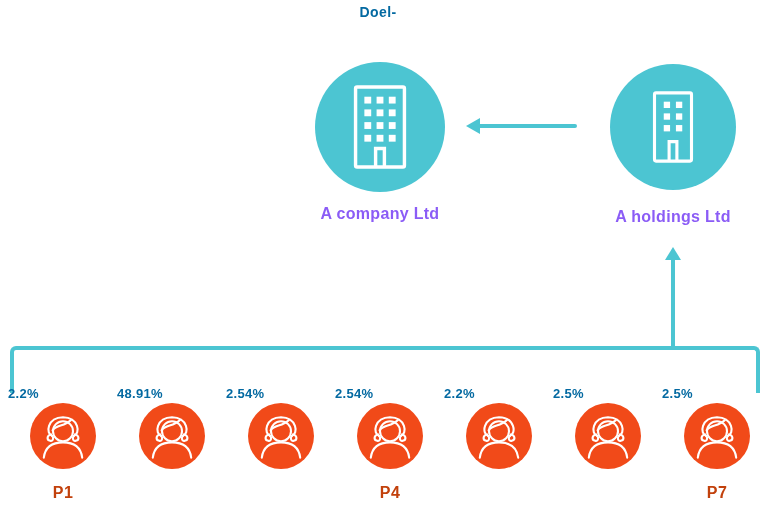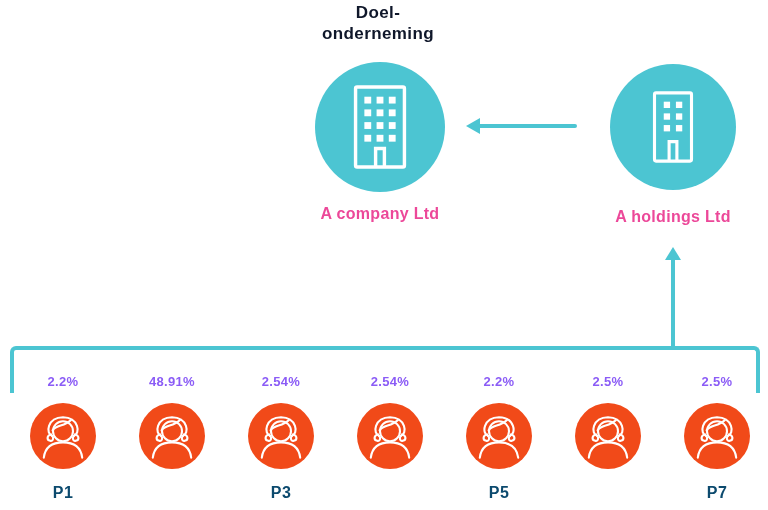--- a/index.html
+++ b/index.html
@@ -6,33 +6,33 @@
   #canvas{
     position:relative;
     width:768px;height:510px;
     background:#ffffff;
     font-family:"Liberation Sans", sans-serif;
     overflow:hidden;
   }
   
   .diagram-title{
     position:absolute;top:2px;left:278px;width:200px;
-    text-align:center;color:#0f172a;
-    font-weight:bold;font-size:17px;line-height:21px;letter-spacing:.4px;
+    text-align:center;color:#0369a1;
+    font-weight:bold;font-size:14px;line-height:21px;letter-spacing:.4px;
   }
   
   .co-circle{
     position:absolute;border-radius:50%;background:#4cc5d2;
     display:flex;align-items:center;justify-content:center;
   }
   #company-circle{left:315px;top:62px;width:130px;height:130px;}
   #holding-circle{left:610px;top:64px;width:126px;height:126px;}
   .co-label{
     position:absolute;width:200px;text-align:center;
-    color:#ec4899;font-weight:bold;font-size:16px;letter-spacing:.3px;
+    color:#8b5cf6;font-weight:bold;font-size:16px;letter-spacing:.3px;
   }
   #company-label{left:280px;top:205px;}
   #holding-label{left:573px;top:208px;}
   
   .line{position:absolute;background:#4cc5d2;}
   #h-arrow-shaft{left:478px;top:124px;width:99px;height:4px;border-radius:2px;}
   #h-arrow-head{
     position:absolute;left:466px;top:118px;width:0;height:0;
     border-top:8px solid transparent;border-bottom:8px solid transparent;
     border-right:14px solid #4cc5d2;
@@ -53,41 +53,40 @@
     position:absolute;top:370px;width:110px;height:140px;
   }
   .persons .person:nth-of-type(1){left:8px;}
   .persons .person:nth-of-type(2){left:117px;}
   .persons .person:nth-of-type(3){left:226px;}
   .persons .person:nth-of-type(4){left:335px;}
   .persons .person:nth-of-type(5){left:444px;}
   .persons .person:nth-of-type(6){left:553px;}
   .persons .person:nth-of-type(7){left:662px;}
   .percent{
-    position:absolute;top:4px;left:0;width:110px;text-align:center;
-    color:#8b5cf6;font-weight:bold;font-size:13px;letter-spacing:.3px;
+    position:absolute;top:16px;left:0;width:110px;
+    color:#0369a1;font-weight:bold;font-size:13px;letter-spacing:.3px;
   }
   .pcircle{
     position:absolute;top:33px;left:22px;width:66px;height:66px;border-radius:50%;
     background:#f14a19;display:flex;align-items:center;justify-content:center;
   }
   .pid{
     position:absolute;top:114px;left:0;width:110px;text-align:center;
-    color:#0c4a6e;font-weight:bold;font-size:16px;letter-spacing:.5px;
+    color:#c2410c;font-weight:bold;font-size:16px;letter-spacing:.5px;
   }
   svg{display:block;}
 </style>
 </head>
 <body>
 
 <div id="canvas">
 
   <div class="diagram-title">
     <div>Doel-</div>
-    <div>onderneming</div>
   </div>
 
   <div class="co-circle" id="company-circle">
     <span>
       <svg width="56" height="86" viewBox="0 0 56 88">
         <rect x="3" y="3" width="50" height="82" rx="1.5" fill="none" stroke="#ffffff" stroke-width="3.5"></rect>
         <g fill="#ffffff">
           <rect x="12" y="13" width="7" height="7"></rect>
             <rect x="24.5" y="13" width="7" height="7"></rect>
             <rect x="37" y="13" width="7" height="7"></rect>
@@ -174,54 +173,53 @@
           <svg width="56" height="56" viewBox="0 0 70 70" fill="none" stroke="#ffffff" stroke-width="2.6" stroke-linecap="round">
             <path d="M11,62 C13,47 24,43 35,43 C46,43 57,47 59,62"></path>
             <circle cx="35" cy="29" r="12.5"></circle>
             <path d="M21.5,35 C13,32 15,12 35,11.5 C55,12 57,32 48.5,35"></path>
             <path d="M22,28 C27,20 36,24 45,15"></path>
             <path d="M20,33 C15,34 14,40 19,41 C23,42 23.5,37 21.5,35"></path>
             <path d="M50,33 C55,34 56,40 51,41 C47,42 46.5,37 48.5,35"></path>
           </svg>
         </span>
       </div>
-      <div class="pid">P3</div>
     </div>
 
     <div class="person">
       <div class="percent">2.54%</div>
       <div class="pcircle">
         <span>
           <svg width="56" height="56" viewBox="0 0 70 70" fill="none" stroke="#ffffff" stroke-width="2.6" stroke-linecap="round">
             <path d="M11,62 C13,47 24,43 35,43 C46,43 57,47 59,62"></path>
             <circle cx="35" cy="29" r="12.5"></circle>
             <path d="M21.5,35 C13,32 15,12 35,11.5 C55,12 57,32 48.5,35"></path>
             <path d="M22,28 C27,20 36,24 45,15"></path>
             <path d="M20,33 C15,34 14,40 19,41 C23,42 23.5,37 21.5,35"></path>
             <path d="M50,33 C55,34 56,40 51,41 C47,42 46.5,37 48.5,35"></path>
           </svg>
         </span>
       </div>
+      <div class="pid">P4</div>
     </div>
 
     <div class="person">
       <div class="percent">2.2%</div>
       <div class="pcircle">
         <span>
           <svg width="56" height="56" viewBox="0 0 70 70" fill="none" stroke="#ffffff" stroke-width="2.6" stroke-linecap="round">
             <path d="M11,62 C13,47 24,43 35,43 C46,43 57,47 59,62"></path>
             <circle cx="35" cy="29" r="12.5"></circle>
             <path d="M21.5,35 C13,32 15,12 35,11.5 C55,12 57,32 48.5,35"></path>
             <path d="M22,28 C27,20 36,24 45,15"></path>
             <path d="M20,33 C15,34 14,40 19,41 C23,42 23.5,37 21.5,35"></path>
             <path d="M50,33 C55,34 56,40 51,41 C47,42 46.5,37 48.5,35"></path>
           </svg>
         </span>
       </div>
-      <div class="pid">P5</div>
     </div>
 
     <div class="person">
       <div class="percent">2.5%</div>
       <div class="pcircle">
         <span>
           <svg width="56" height="56" viewBox="0 0 70 70" fill="none" stroke="#ffffff" stroke-width="2.6" stroke-linecap="round">
             <path d="M11,62 C13,47 24,43 35,43 C46,43 57,47 59,62"></path>
             <circle cx="35" cy="29" r="12.5"></circle>
             <path d="M21.5,35 C13,32 15,12 35,11.5 C55,12 57,32 48.5,35"></path>

